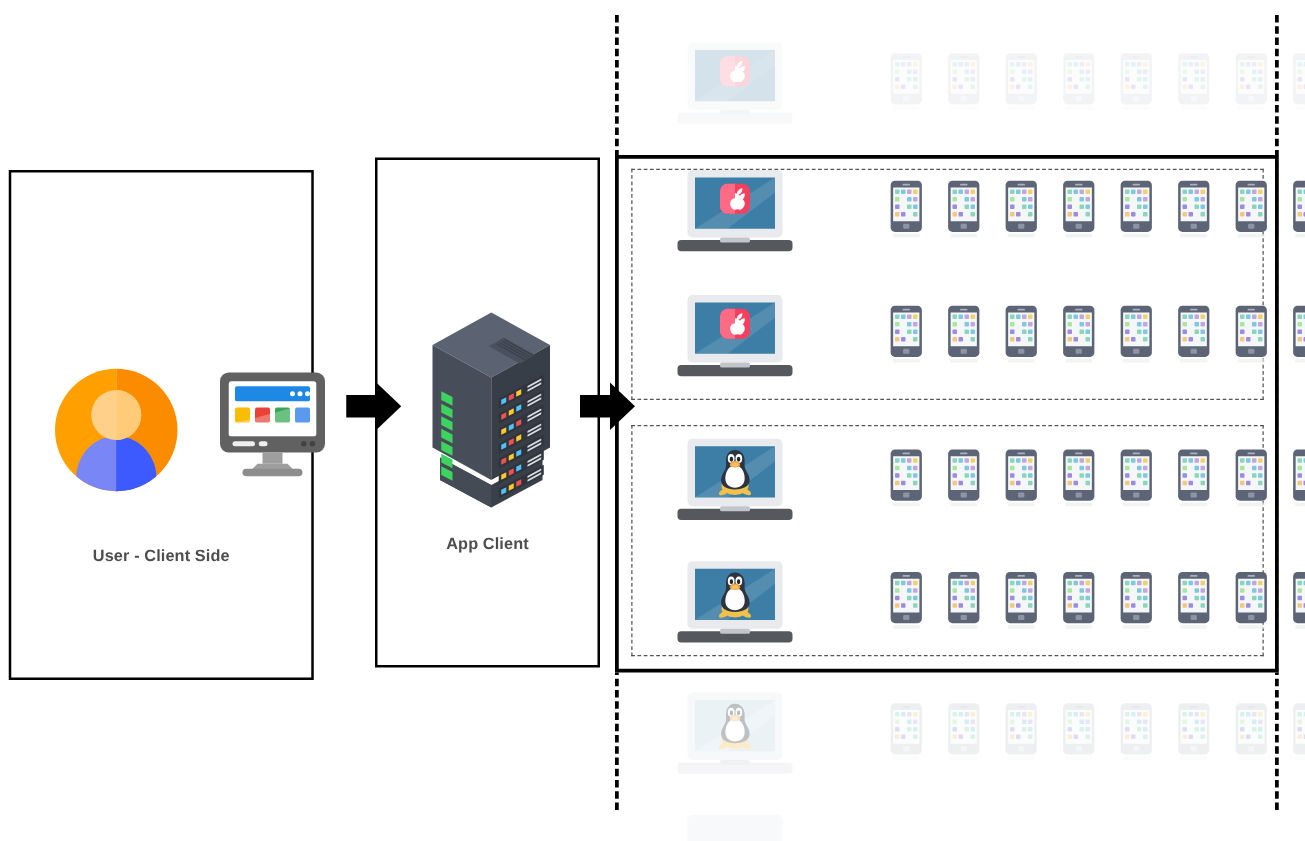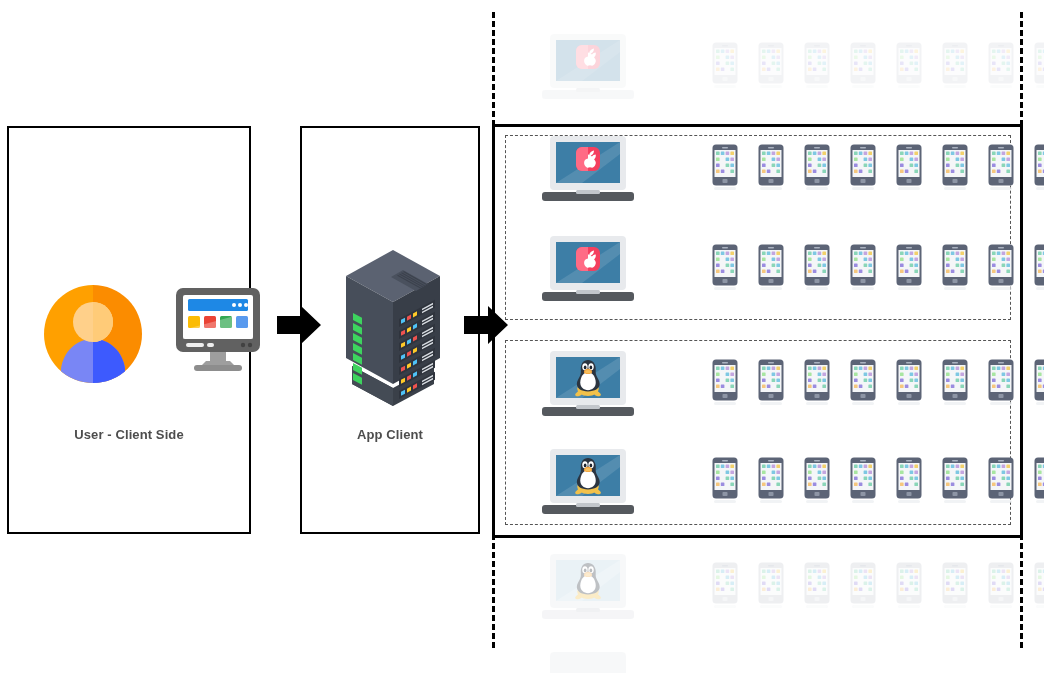--- a/index.html
+++ b/index.html
@@ -98,21 +98,21 @@
   }
   .phone { position: relative; }
 
   svg { display: block; overflow: visible; }
 </style>
 </head>
 <body>
 
 <div class="stage">
 
-  <div class="panel" style="left:7px; top:126px; width:244px; height:408px;">
+  <div class="panel" style="left:7px; top:136px; width:244px; height:408px;">
 
     <div style="position:absolute; left:33px; top:155px;">
       <svg width="102" height="102" viewBox="0 0 102 102" aria-hidden="true">
         <defs>
           <clipPath id="avClip">
               <circle cx="51" cy="51" r="49"></circle>
             </clipPath>
         </defs>
         <g clip-path="url(#avClip)">
           <rect x="0" y="0" width="51" height="102" fill="#ffa000"></rect>

